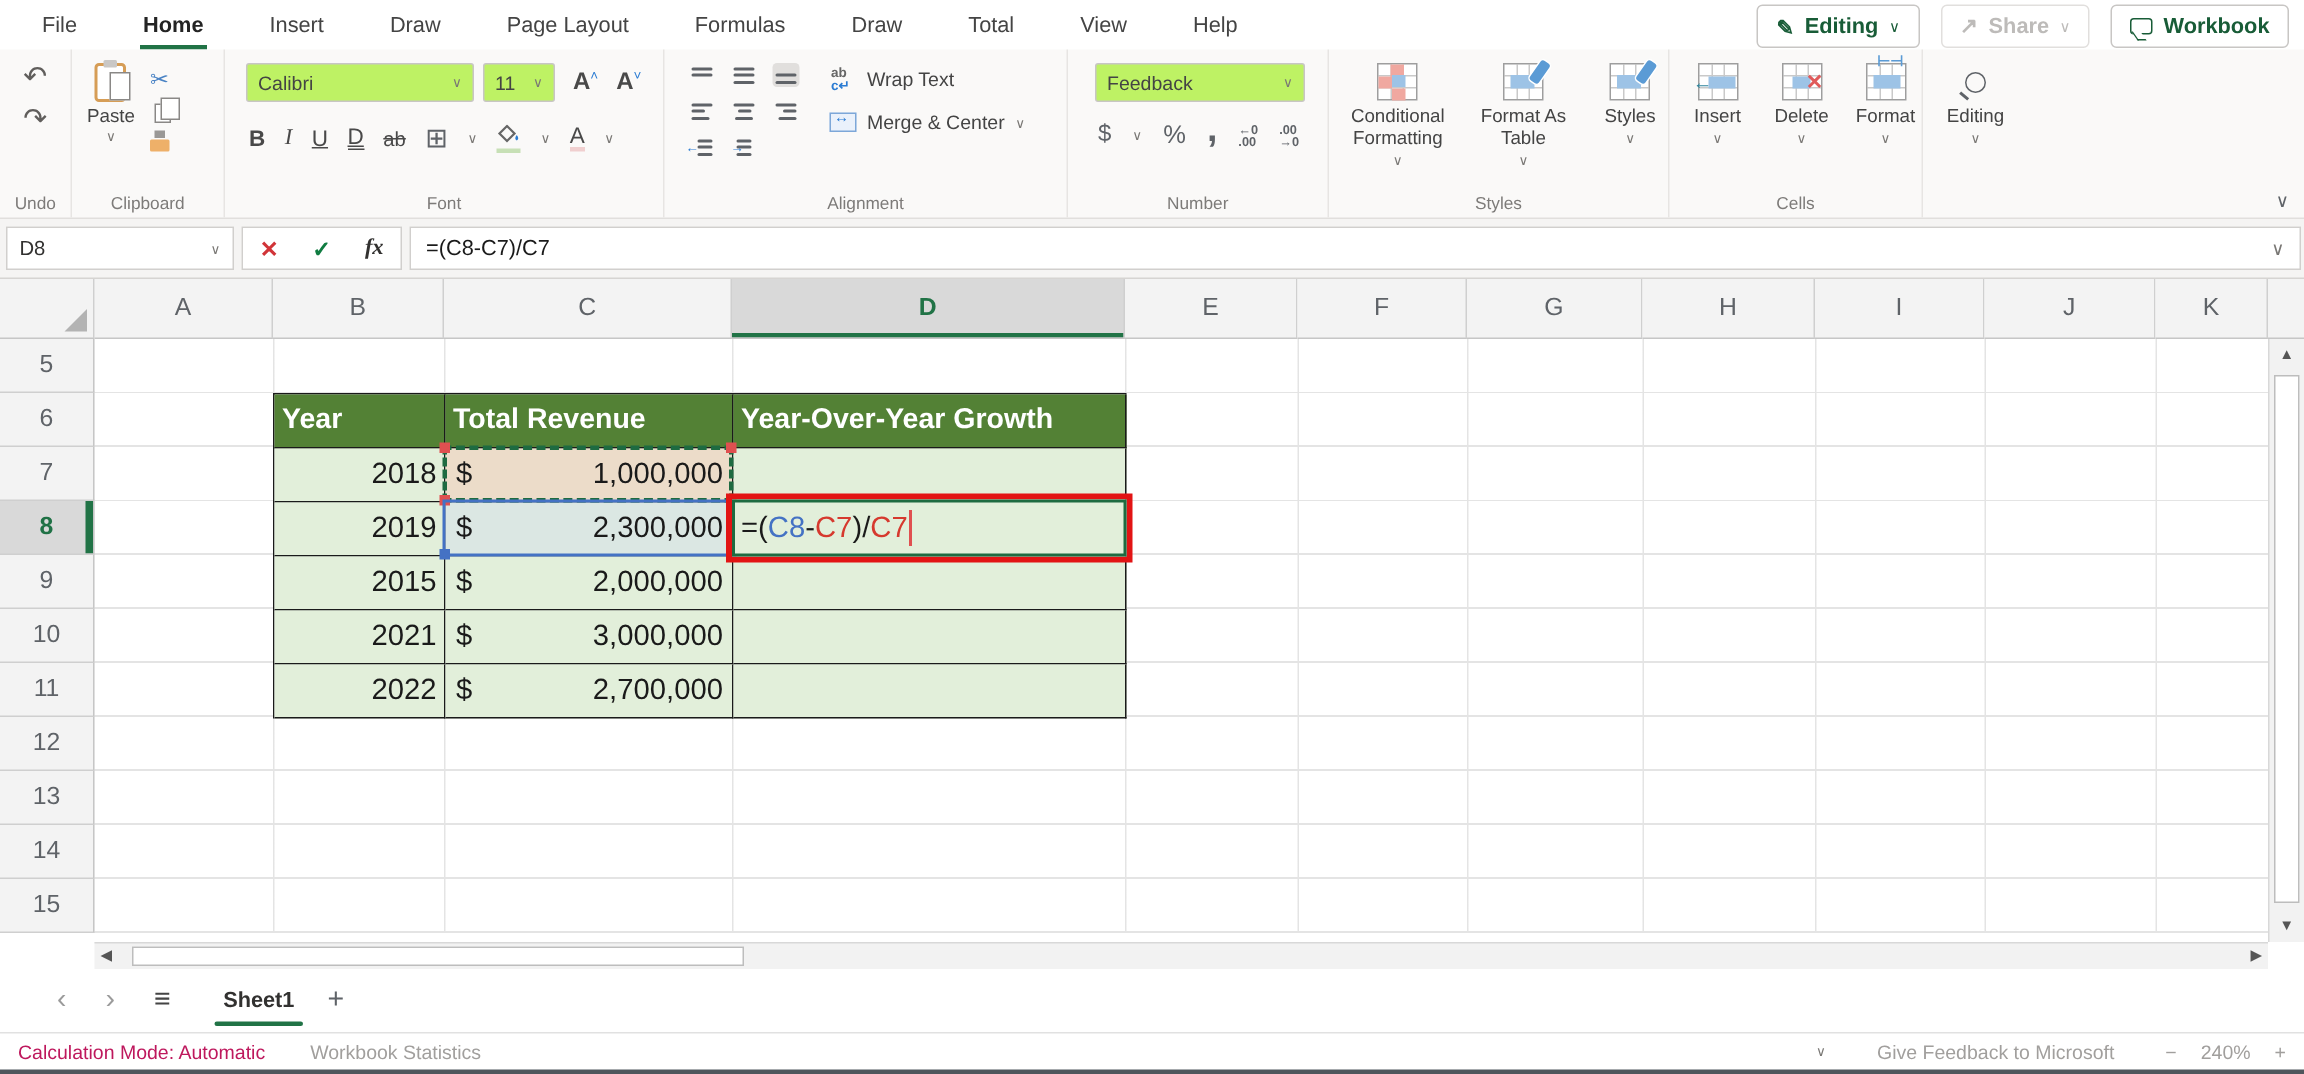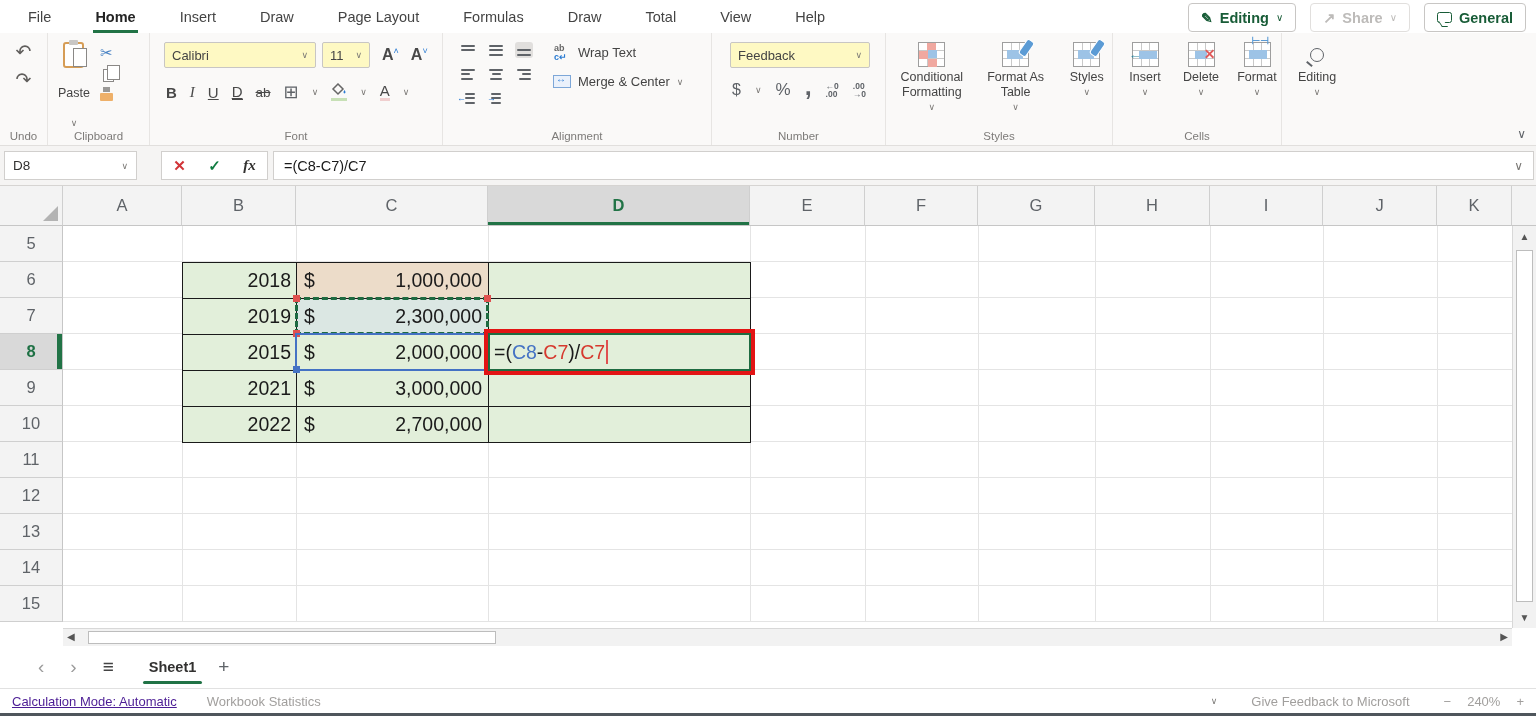--- a/index.html
+++ b/index.html
@@ -24,34 +24,34 @@
   .rgroup { position:relative; border-right:1px solid #e7e5e3; padding-top:9px; }
   .rlabel { position:absolute; bottom:3px; left:0; right:0; text-align:center; font-size:11.5px; color:#7d7b79; }
   .g-undo{width:48px} .g-clip{width:102px} .g-font{width:293px} .g-align{width:269px}
   .g-num{width:174px} .g-styles{width:227px} .g-cells{width:169px} .g-edit{width:70px}
   .chevg { color:#797774; font-size:9px; }
 
   .g-undo .col { display:flex; flex-direction:column; align-items:center; gap:8px; }
   .arrowic { font-size:19px; color:#605e5c; line-height:20px; }
 
   .g-clip .row { display:flex; padding-left:10px; gap:10px; }
-  .pastecol { display:flex; flex-direction:column; align-items:center; gap:18px; }
+  .pastecol { display:flex; flex-direction:column; align-items:center; gap:2px; }
   .clipic { width:21px; height:26px; border:2px solid #d69d56; border-radius:3px; position:relative; background:#fff; }
   .clipic::before { content:""; position:absolute; top:-4px; left:4px; width:9px; height:5px; background:#c9c7c5; border-radius:1px; }
   .clipic::after { content:""; position:absolute; right:-5px; top:4px; width:12px; height:17px; background:#fff; border:1.5px solid #8a8886; }
   .paste-label { font-size:12.5px; color:#444; }
   .smallcol { display:flex; flex-direction:column; gap:7px; padding-top:2px; }
   .scissors { color:#4a83c4; font-size:15px; }
   .copyic { width:11px; height:13px; border:1.5px solid #8a8886; background:#fff; position:relative; display:inline-block; margin-left:3px; }
   .copyic::after { content:""; position:absolute; left:3px; top:-5px; width:11px; height:13px; border:1.5px solid #8a8886; background:#fff; }
   .paintic { width:13px; height:8px; background:#eeb069; border-radius:1px; position:relative; display:inline-block; margin-top:4px; }
   .paintic::before { content:""; position:absolute; top:-6px; left:3px; width:7px; height:5px; background:#9a9896; }
 
   .g-font .row1 { display:flex; align-items:center; gap:6px; padding-left:14px; }
-  .selbox { height:26px; background:#fef9c3; border:1px solid #c8c6c4; border-radius:2px; display:flex; align-items:center; padding:0 7px; font-size:13px; color:#444; }
+  .selbox { height:26px; background:#bef264; border:1px solid #c8c6c4; border-radius:2px; display:flex; align-items:center; padding:0 7px; font-size:13px; color:#444; }
   .fname { width:152px; } .fsize { width:48px; }
   .selbox .chevg { margin-left:auto; }
   .fgrow { font-size:16px; color:#494949; margin-left:6px; }
   .caret { font-size:9px; color:#2b7cd3; vertical-align:super; }
   .g-font .row2 { display:flex; align-items:center; gap:13px; padding:13px 0 0 16px; font-size:15px; color:#494949; }
   .bB { font-weight:800; } .bI { font-style:italic; font-family:"Liberation Serif",serif; }
   .bU { text-decoration:underline; } .bD { text-decoration:underline; border-bottom:1px solid #494949; line-height:15px; }
   .bS { text-decoration:line-through; font-size:13.5px; }
   .gridic { font-size:18px; color:#5f6368; }
   .bucket { display:inline-block; }
@@ -109,21 +109,21 @@
   .ic-del b { position:absolute; right:-2px; top:3px; color:#e05a5a; font-size:14px; font-weight:700; }
   .ic-fmt::before { content:""; position:absolute; left:4px; top:7px; width:18px; height:9px; background:#9dc3e6; }
   .ic-fmt b { position:absolute; left:7px; top:-8px; color:#5b9bd5; font-size:10px; font-weight:700; }
   .magnif { width:14px; height:14px; border:1.8px solid #5f6368; border-radius:50%; position:relative; display:inline-block; }
   .magnif::after { content:""; position:absolute; left:-5px; bottom:-4px; width:7px; height:1.8px; background:#5f6368; transform:rotate(40deg); }
   #ribbon-collapse { position:absolute; right:10px; bottom:4px; font-size:12px; color:#5f6368; }
 
   
   #formulabar { height:40px; background:#f5f4f3; border-bottom:1px solid #d6d4d2; position:relative; }
   .fbox { position:absolute; top:5px; height:29px; background:#fff; border:1px solid #d1cfcd; display:flex; align-items:center; }
-  #namebox { left:4px; width:133px; padding:0 8px; font-size:13.5px; color:#323130; }
+  #namebox { left:4px; width:152px; padding:0 8px; font-size:13.5px; color:#323130; }
   #namebox .chevg { margin-left:auto; }
   #fxbox { left:161px; width:107px; justify-content:space-around; }
   .xic { color:#d13438; font-size:15px; font-weight:700; }
   .checkic { color:#107c41; font-size:15px; font-weight:700; }
   .fxic { font-family:"Liberation Serif",serif; font-style:italic; font-weight:700; font-size:15px; color:#323130; }
   #fml { left:273px; right:2px; padding:0 10px; font-size:14.5px; color:#1a1a1a; }
   #fml .chevg { margin-left:auto; font-size:12px; }
 
   
   #grid { position:relative; height:460px; background:#fff; overflow:hidden; }
@@ -179,21 +179,21 @@
   #sheetbar { height:42px; background:#fff; display:flex; align-items:center; padding-left:38px; position:relative; }
   .nav-chev { color:#9b9b9b; font-size:19px; margin-right:26px; }
   .hamb { color:#444; font-size:19px; margin-right:22px; }
   .sheettab { position:relative; height:100%; display:flex; align-items:center; padding:0 13px; }
   .sheettab span { font-size:14.5px; font-weight:700; color:#323130; }
   .sheettab .uline { position:absolute; left:7px; right:7px; bottom:4px; height:3px; background:#217346; border-radius:2px; }
   .addsheet { color:#5f6368; font-size:19px; margin-left:9px; }
 
   
   #statusbar { height:25px; background:#fff; border-top:1px solid #e1e1e1; display:flex; align-items:center; padding:0 12px; font-size:13px; }
-  #calcmode { color:#4c1d95;text-decoration:underline; }
+  #calcmode { color:#be185d; }
   #wbstats { color:#a19f9d; margin-left:30px; }
   #sb-right { margin-left:auto; display:flex; align-items:center; gap:34px; color:#a19f9d; }
   #sb-right .zoomgrp { display:flex; align-items:center; gap:16px; }
   #windowedge { height:3px; background:#4f565c; }
 </style>
 </head>
 <body>
 
 <div id="app">
 
@@ -214,21 +214,21 @@
         <span>Editing</span>
         <span class="chev">∨</span>
       </div>
       <div class="top-btn disabled">
         <span>↗</span>
         <span>Share</span>
         <span class="chev">∨</span>
       </div>
       <div class="top-btn">
         <span class="bubble"></span>
-        <span>General</span>
+        <span>Workbook</span>
       </div>
     </div>
   </header>
 
   <div id="ribbon">
     <div class="rgroup g-undo">
       <div class="col">
         <span class="arrowic">↶</span>
         <span class="arrowic">↷</span>
       </div>
@@ -475,20 +475,25 @@
       <div class="rh">10</div>
       <div class="rh">11</div>
       <div class="rh">12</div>
       <div class="rh">13</div>
       <div class="rh">14</div>
       <div class="rh">15</div>
     </div>
 
     <div id="datatable">
       <div class="trow">
+        <div class="tc cB th">Year</div>
+        <div class="tc cC th">Total Revenue</div>
+        <div class="tc cD th">Year-Over-Year Growth</div>
+      </div>
+      <div class="trow">
         <div class="tc cB yr">2018</div>
         <div class="tc cC money c7bg">
             <span>$</span>
             <span>1,000,000</span>
           </div>
         <div class="tc cD"></div>
       </div>
       <div class="trow">
         <div class="tc cB yr">2019</div>
         <div class="tc cC money c8bg">

